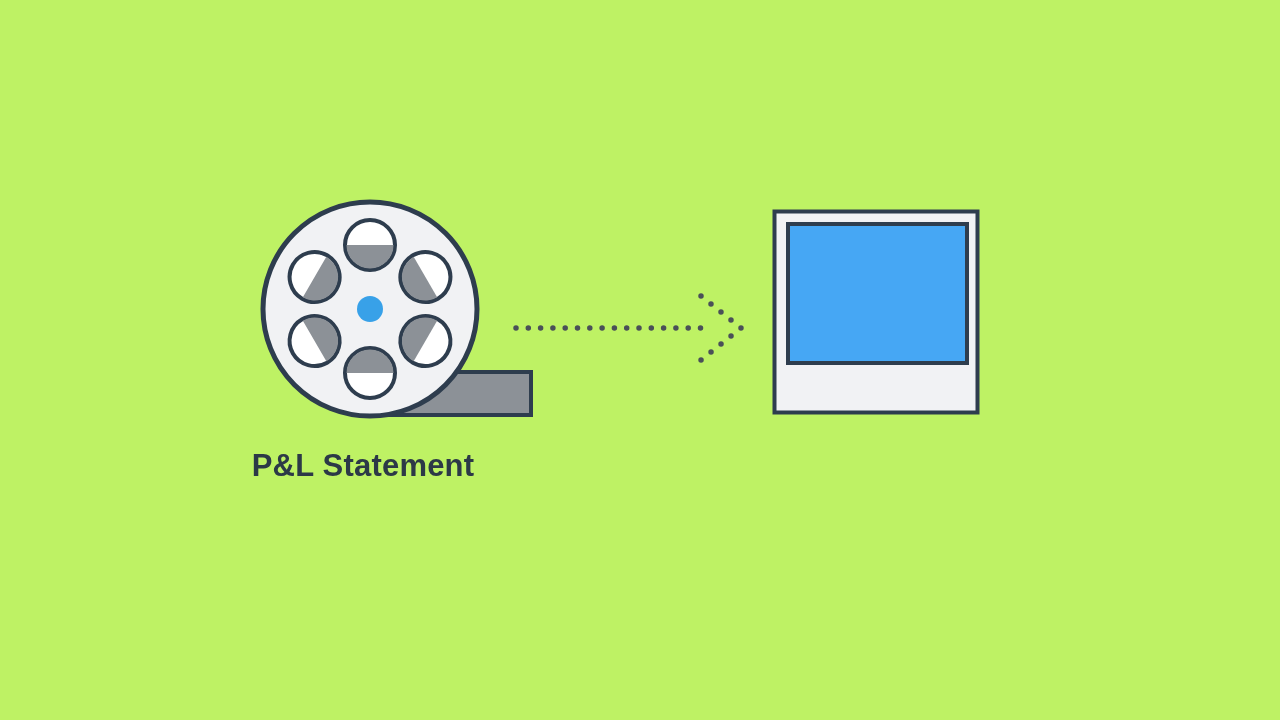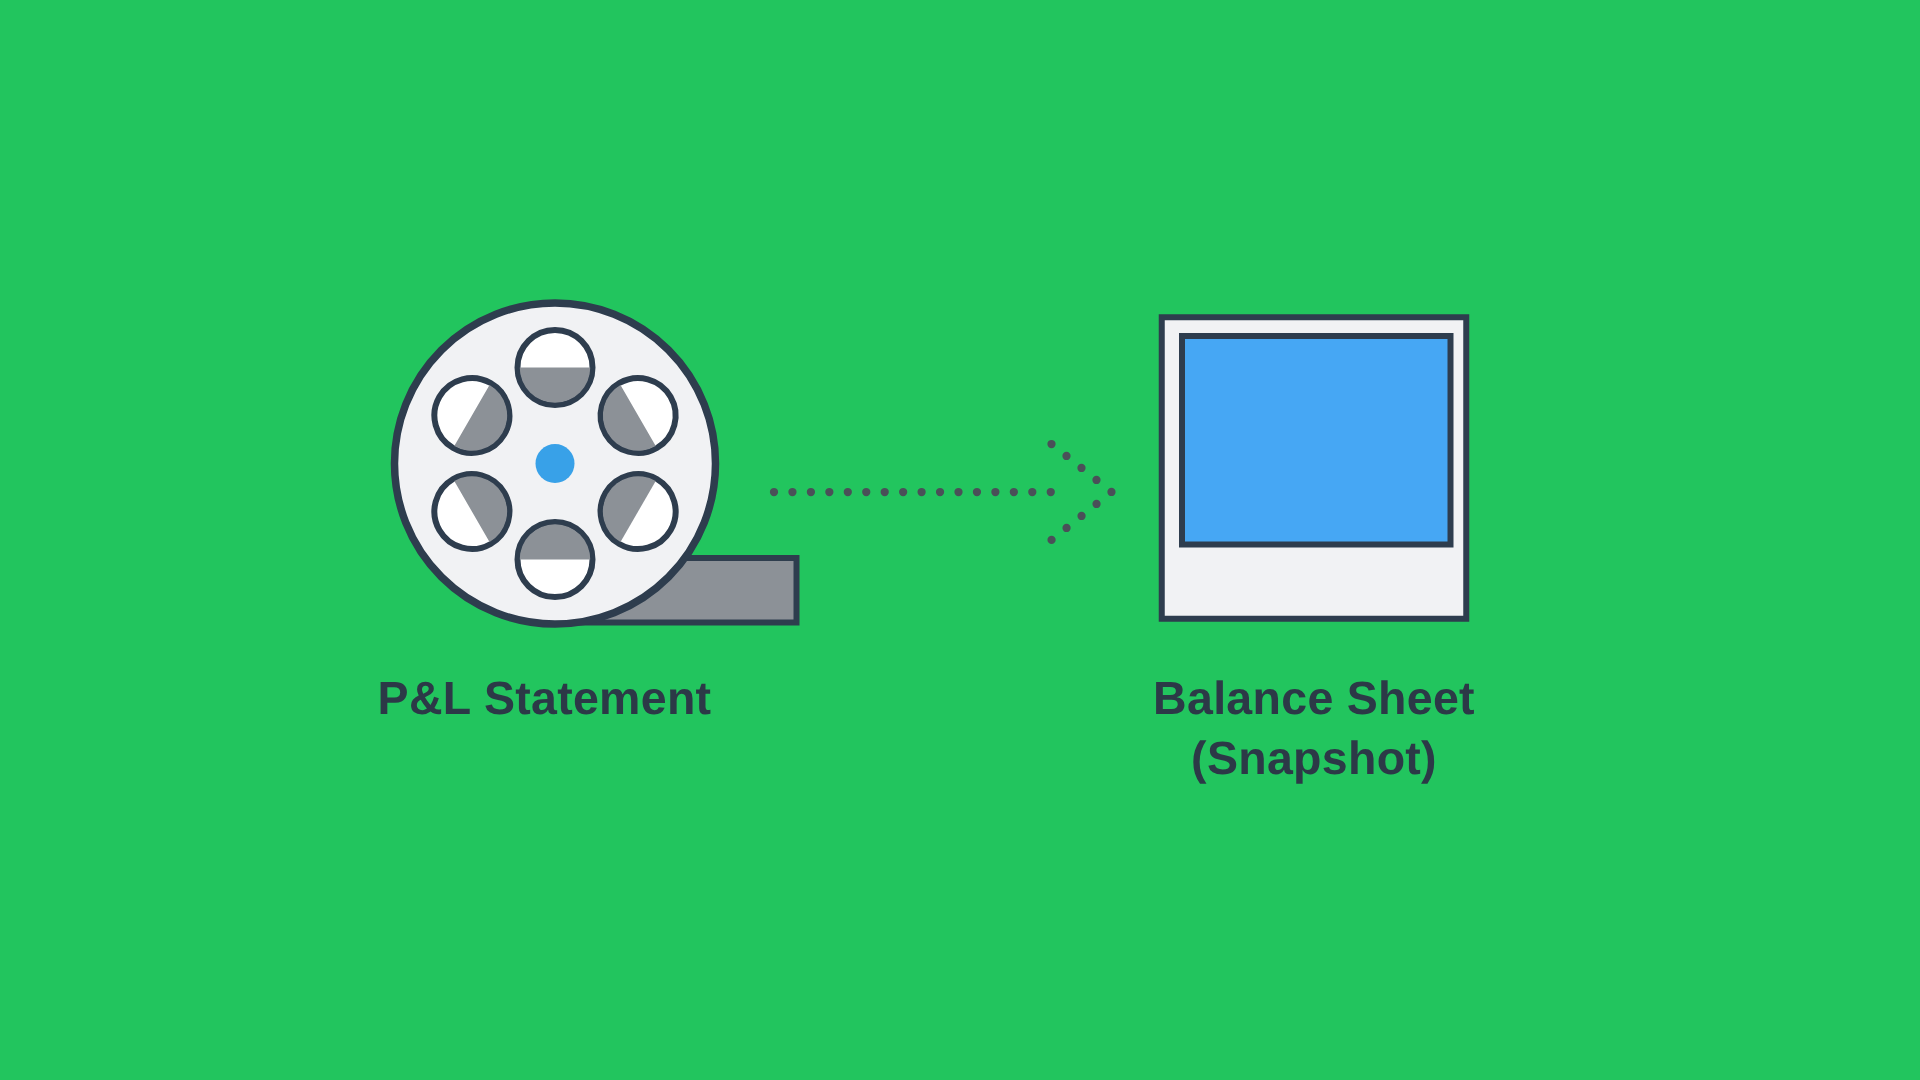--- a/index.html
+++ b/index.html
@@ -8,21 +8,21 @@
     width: 1280px;
     height: 720px;
     background: #ffffff;
     overflow: hidden;
     font-family: "Liberation Sans", "DejaVu Sans", sans-serif;
   }
   .stage {
     position: relative;
     width: 1280px;
     height: 720px;
-    background: #22c55e;
+    background: #bef264;
   }
   .icon-svg {
     position: absolute;
     display: block;
   }
   #film-reel-svg   { left: 256px; top: 193px; width: 288px; height: 234px; }
   #arrow-svg       { left: 505px; top: 288px; width: 250px; height: 80px; }
   #polaroid-svg    { left: 772px; top: 209px; width: 208px; height: 206px; }
   .caption {
     position: absolute;
@@ -83,18 +83,14 @@
 
   <svg id="polaroid-svg" class="icon-svg" viewBox="0 0 208 206" xmlns="http://www.w3.org/2000/svg">
     <rect x="2.5" y="2.5" width="203" height="201" stroke-width="4" fill="#F1F2F4" stroke="#2E3D4E"></rect>
     <rect x="16" y="15" width="179" height="139" stroke-width="4" fill="#46A7F4" stroke="#2E3D4E"></rect>
   </svg>
 
   <div id="caption-left" class="caption">
     <div>P&amp;L Statement</div>
   </div>
 
-  <div id="caption-right" class="caption">
-    <div>Balance Sheet</div>
-    <div>(Snapshot)</div>
-  </div>
 
 </div>
 
 </body></html>

